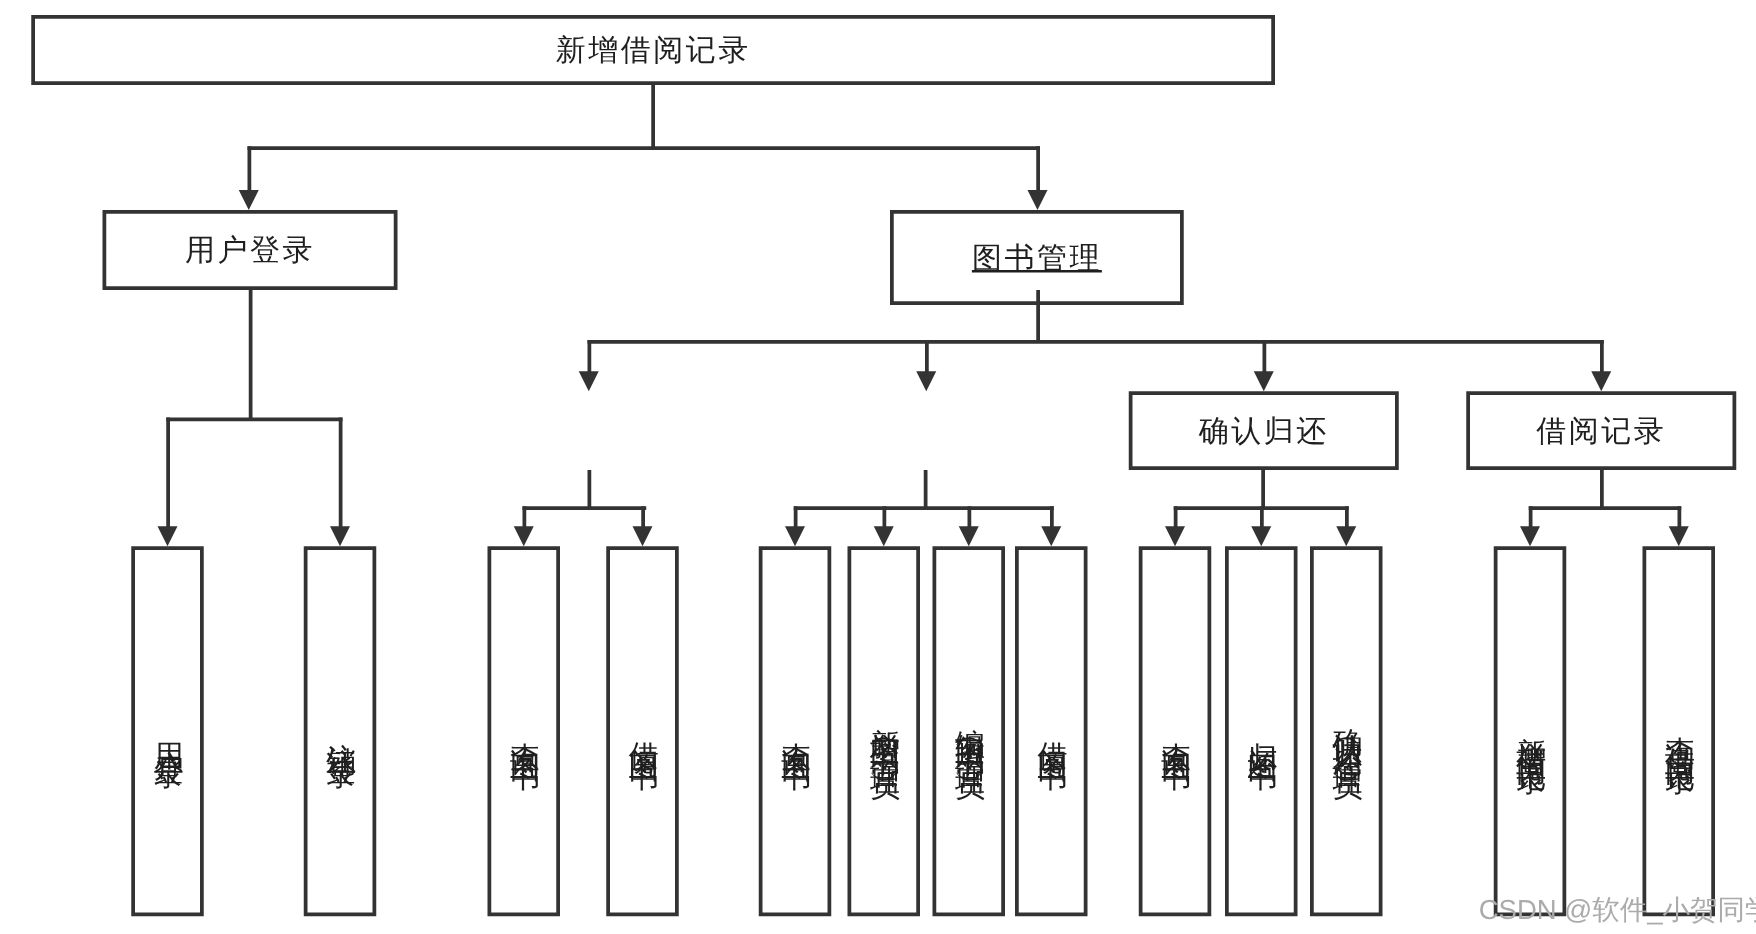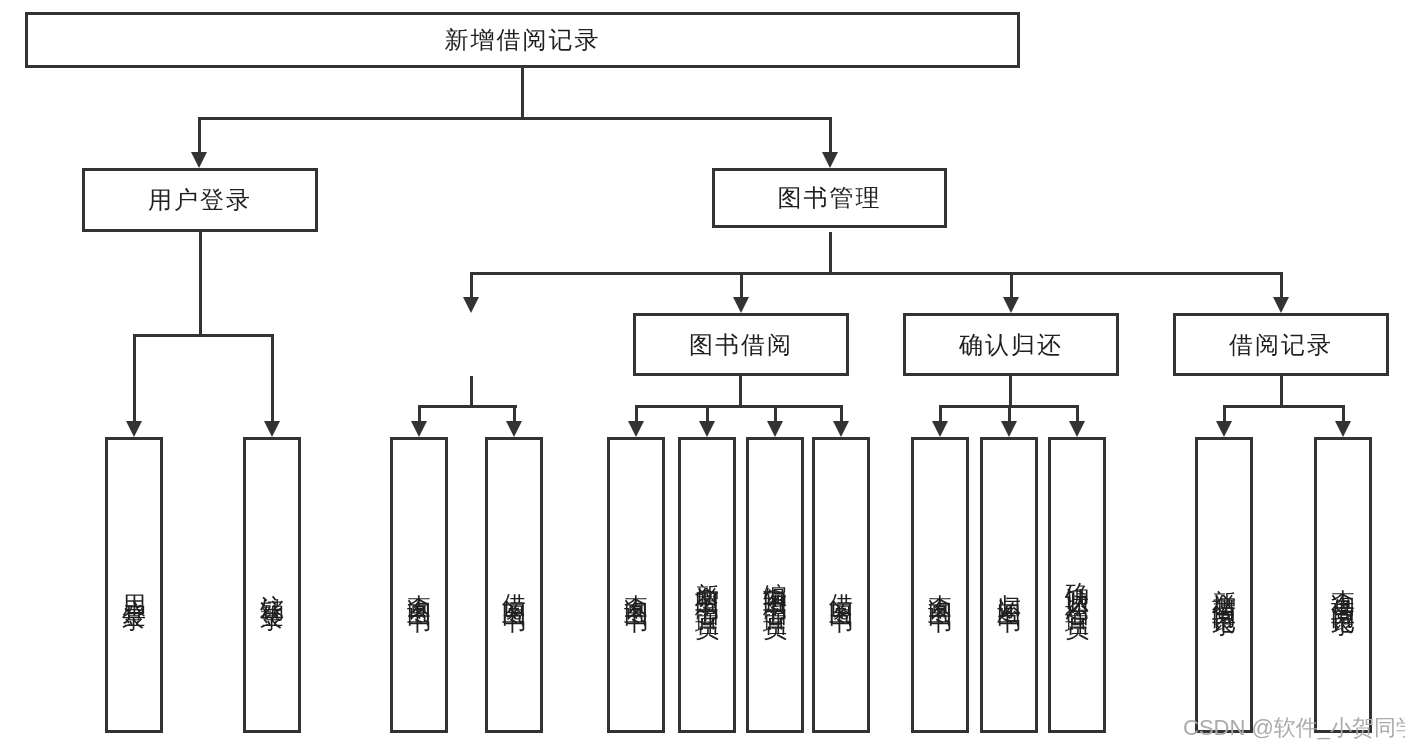--- a/index.html
+++ b/index.html
@@ -47,21 +47,21 @@
     position: absolute;
     left: 1183px;
     top: 713px;
     font-size: 22px;
     color: #ababab;
     white-space: nowrap;
   }
   
   .b-root   { left: 25px;   top: 12px;  width: 995px; height: 56px; }
   .b-l2a    { left: 82px;   top: 168px; width: 236px; height: 64px; }
-  .b-l2b    { left: 712px;  top: 168px; width: 235px; height: 60px; }
+  .b-l2b    { left: 712px;  top: 168px; width: 235px; height: 76px; text-decoration: underline; }
   .b-l3a    { left: 363px;  top: 313px; width: 216px; height: 63px; }
   .b-l3b    { left: 633px;  top: 313px; width: 216px; height: 63px; }
   .b-l3c    { left: 903px;  top: 313px; width: 216px; height: 63px; }
   .b-l3d    { left: 1173px; top: 313px; width: 216px; height: 63px; text-align: right; }
   .leaf     { top: 437px; width: 58px; height: 296px; }
   .f1  { left: 105px; }  .f2  { left: 243px; }
   .f3  { left: 390px; }  .f4  { left: 485px; }
   .f5  { left: 607px; }  .f6  { left: 678px; }
   .f7  { left: 746px; }  .f8  { left: 812px; }
   .f9  { left: 911px; }  .f10 { left: 980px; }
@@ -77,23 +77,20 @@
     <span class="hlabel">新增借阅记录</span>
   </div>
 
   <div class="box b-l2a">
     <span class="hlabel">用户登录</span>
   </div>
   <div class="box b-l2b">
     <span class="hlabel">图书管理</span>
   </div>
 
-  <div class="box b-l3b">
-    <span class="hlabel">图书借阅</span>
-  </div>
   <div class="box b-l3c">
     <span class="hlabel">确认归还</span>
   </div>
   <div class="box b-l3d">
     <span class="hlabel">借阅记录</span>
   </div>
 
   <div class="box leaf f1">
     <span class="vtext">用户登录</span>
   </div>

